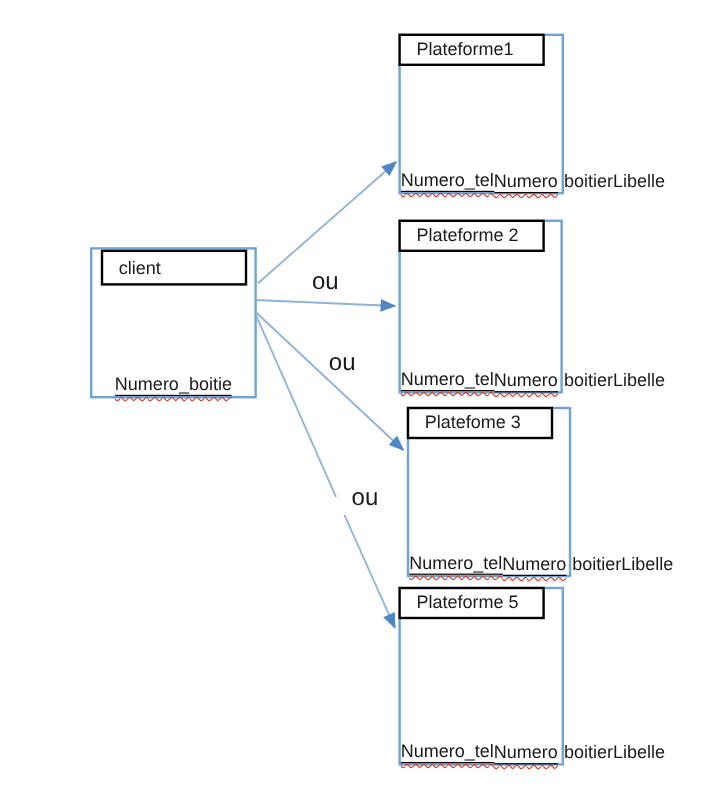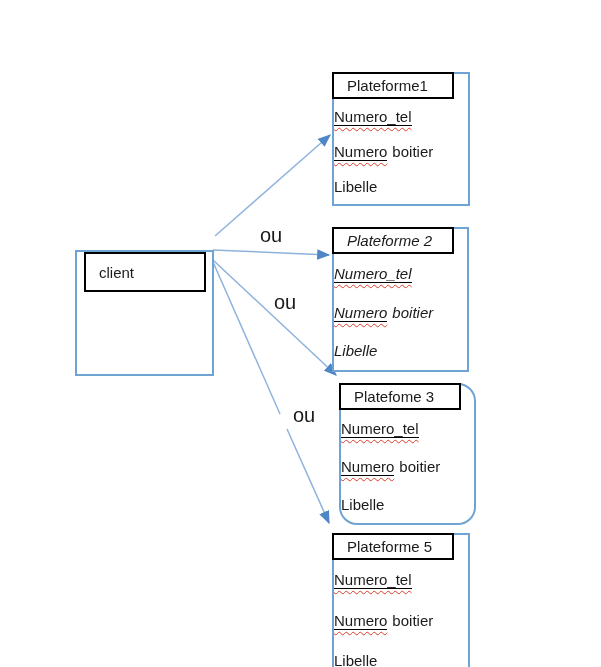--- a/index.html
+++ b/index.html
@@ -22,56 +22,55 @@
   }
   .canvas { position: relative; width: 601px; height: 667px; }
 
   .connectors { position: absolute; left: 0; top: 0; width: 601px; height: 667px; }
   .connectors line { stroke: var(--c-connector); stroke-width: 1.5; }
 
   .entity {
     position: absolute;
     border: 2px solid var(--c-box_border);
     background: var(--c-background);
-    margin-top: 44px;
   }
   .title-box {
     position: absolute;
     top: -2px; left: -2px;
     width: 122px; height: 27px;
     border: 2px solid var(--c-title_border);
     background: var(--c-background);
     display: flex; align-items: center;
     padding-left: 13px;
     font-size: 15px;
     white-space: nowrap;
   }
   .fields {
     position: absolute;
     left: 0; right: 0; top: 25px; bottom: 0;
-    display: flex; flex-direction: column;
+    display: flex; 
     justify-content: space-around;
-    align-items: flex-start;
+    align-items: flex-end;
   }
   .field { font-size: 15px; white-space: nowrap; }
   .uw {
     border-bottom: 1px solid #000;
     text-decoration: underline wavy var(--c-squiggle);
     text-decoration-thickness: 1px;
     text-underline-offset: 5px;
   }
   .word-gap { margin-left: 5px; }
 
   
   .box-client { left: 75px; top: 206px; width: 139px; height: 126px; }
-  .box-client .title-box { top: 0; left: 7px; width: 122px; height: 40px; }
+  .box-client .title-box { top: 0; left: 7px; width: 122px; height: 30px; }
   .box-client .fields { top: 24px; }
   .box-p1 { left: 332px; top: 28px;  width: 138px; height: 134px; }
-  .box-p2 { left: 332px; top: 183px; width: 137px; height: 145px; font-style: italic; }
-  .box-p3 { left: 339px; top: 339px; width: 137px; height: 142px; border-radius: 18px; }
+  .box-p2 { left: 332px; top: 183px; width: 137px; height: 145px; }
+  .box-p3 { left: 339px; top: 339px; width: 137px; height: 142px; }
   .box-p4 { left: 332px; top: 489px; width: 138px; height: 149px; }
 
   .ou-label {
     position: absolute;
     font-size: 20px;
     color: var(--c-text);
   }
   .ou-1 { left: 260px; top: 224px; }
   .ou-2 { left: 274px; top: 291px; }
   .ou-3 { left: 293px; top: 404px; }
@@ -92,20 +91,21 @@
     <line x1="213" y1="260" x2="336" y2="375" marker-end="url(#arrow)"></line>
     <line x1="213" y1="262" x2="280" y2="414"></line>
     <line x1="287" y1="429" x2="329" y2="523" marker-end="url(#arrow)"></line>
   </svg>
 
   <div class="entity box-client">
     <div class="title-box">
       <span>client</span>
     </div>
     <div class="fields">
+      <span class="field uw">Numero_boitie</span>
     </div>
   </div>
 
   <div class="entity box-p1">
     <div class="title-box">
       <span>Plateforme1</span>
     </div>
     <div class="fields">
       <span class="field uw">Numero_tel</span>
       <span class="field"><span class="uw">Numero</span><span class="word-gap">boitier</span></span>

